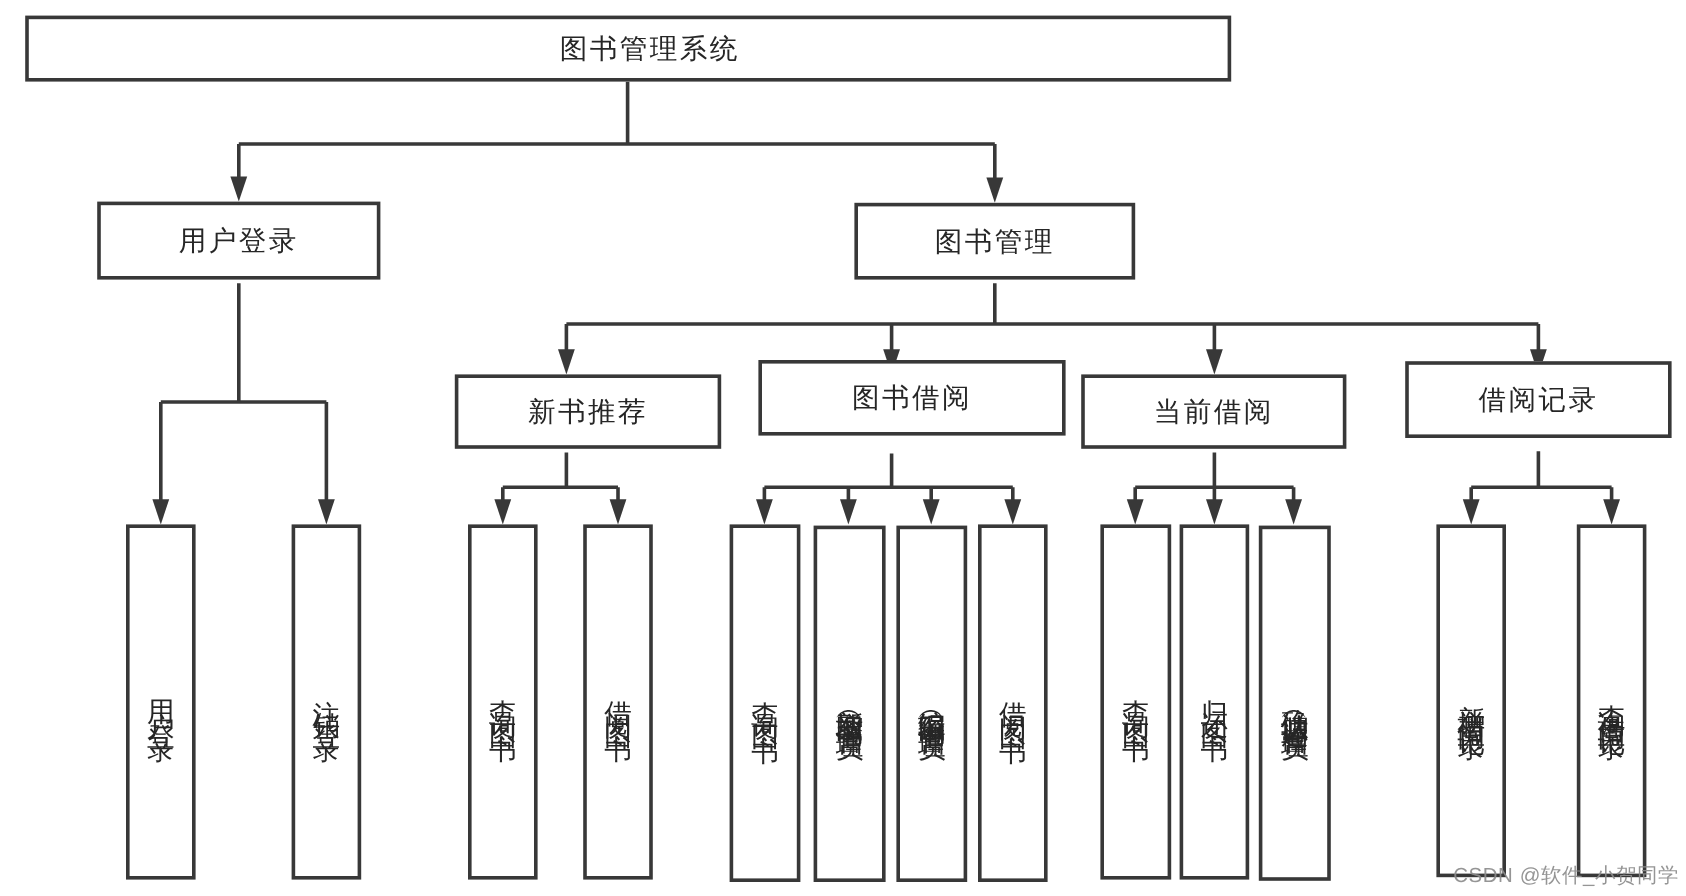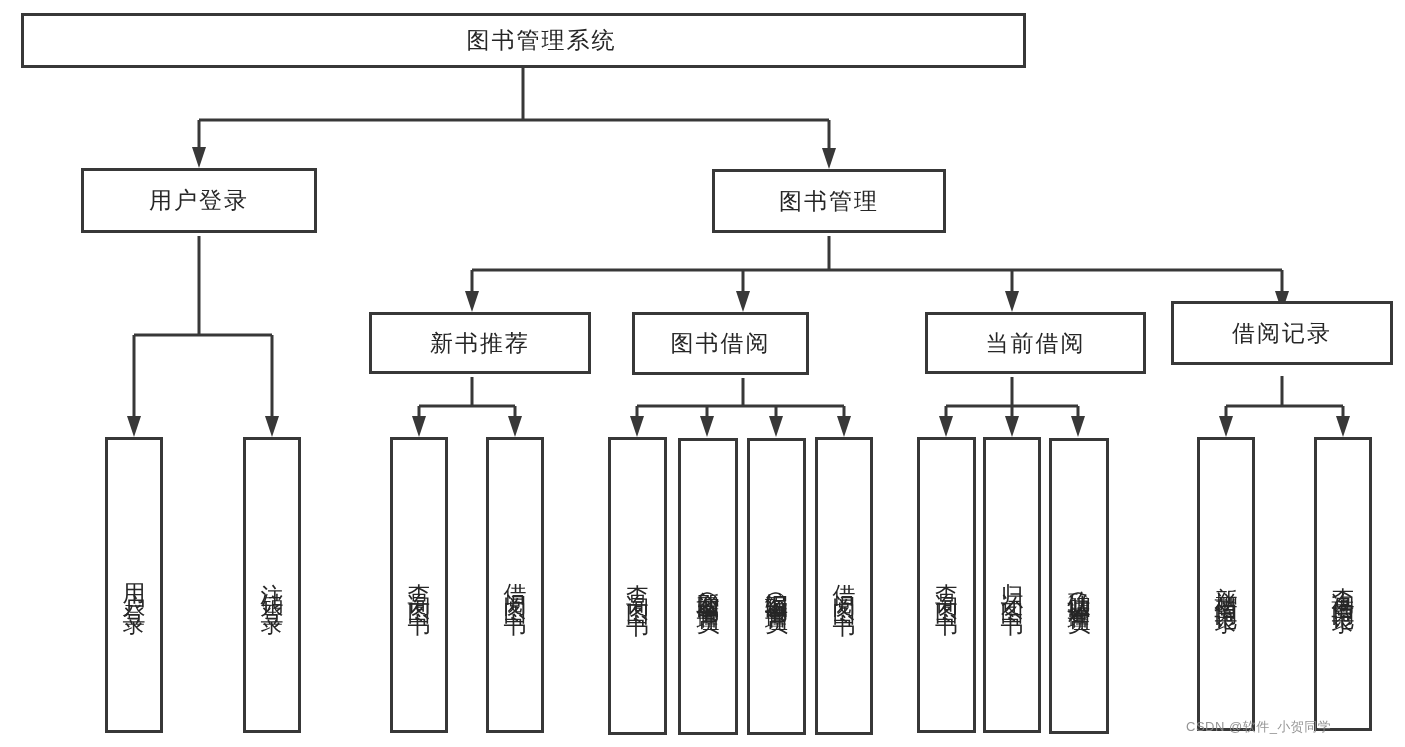--- a/index.html
+++ b/index.html
@@ -37,23 +37,23 @@
   .node.vcol .label {
     writing-mode: vertical-rl;
     text-orientation: mixed;
     white-space: normal;
   }
   .sp-lg .label { letter-spacing: 10px; }
   .sp-md .label { letter-spacing: 5px; }
   .sp-sm .label { letter-spacing: 3px; }
   #watermark {
     position: absolute;
-    left: 1186px;
+    left: 1211px;
     top: 718px;
-    font-size: 13px;
+    font-size: 17px;
     letter-spacing: 0.5px;
     color: rgba(140, 140, 140, 0.92);
     z-index: 3;
     white-space: nowrap;
   }
 </style>
 </head>
 <body>
 
 <div id="canvas">
@@ -94,27 +94,27 @@
     <span class="label">图书管理系统</span>
   </div>
 
   <div class="node" style="left:81px; top:168px; width:236px; height:65px;">
     <span class="label">用户登录</span>
   </div>
   <div class="node" style="left:712px; top:169px; width:234px; height:64px;">
     <span class="label">图书管理</span>
   </div>
 
-  <div class="node" style="left:369px; top:312px; width:222px; height:62px;">
+  <div class="node" style="left:379px; top:312px; width:222px; height:62px;">
     <span class="label">新书推荐</span>
   </div>
-  <div class="node" style="left:632px; top:312px; width:177px; height:63px;">
+  <div class="node" style="left:632px; top:300px; width:256px; height:63px;">
     <span class="label">图书借阅</span>
   </div>
-  <div class="node" style="left:901px; top:312px; width:221px; height:62px;margin-left:24px;">
+  <div class="node" style="left:901px; top:312px; width:221px; height:62px;">
     <span class="label">当前借阅</span>
   </div>
   <div class="node" style="left:1171px; top:301px; width:222px; height:64px;">
     <span class="label">借阅记录</span>
   </div>
 
   <div class="node vcol sp-lg" style="left:105px; top:437px; width:58px; height:296px;">
     <span class="label">用户登录</span>
   </div>
   <div class="node vcol sp-lg" style="left:243px; top:437px; width:58px; height:296px;">

